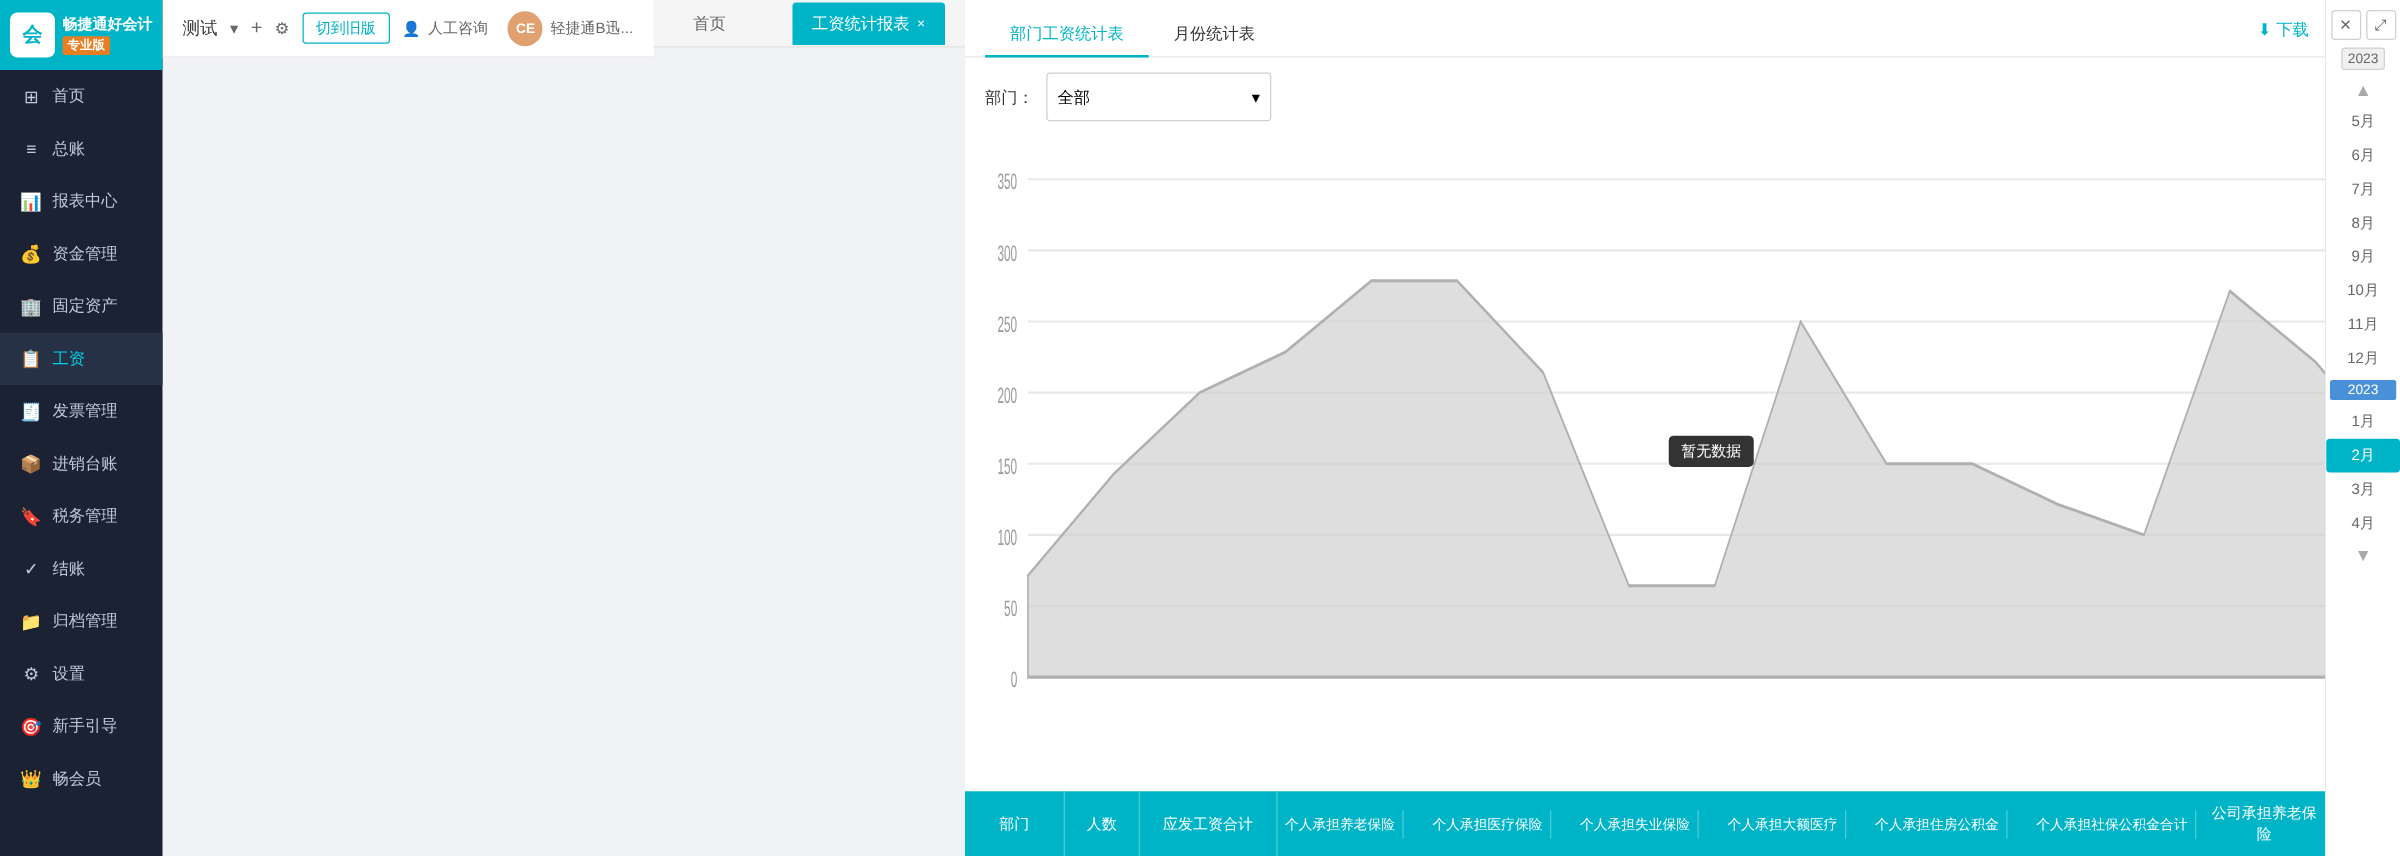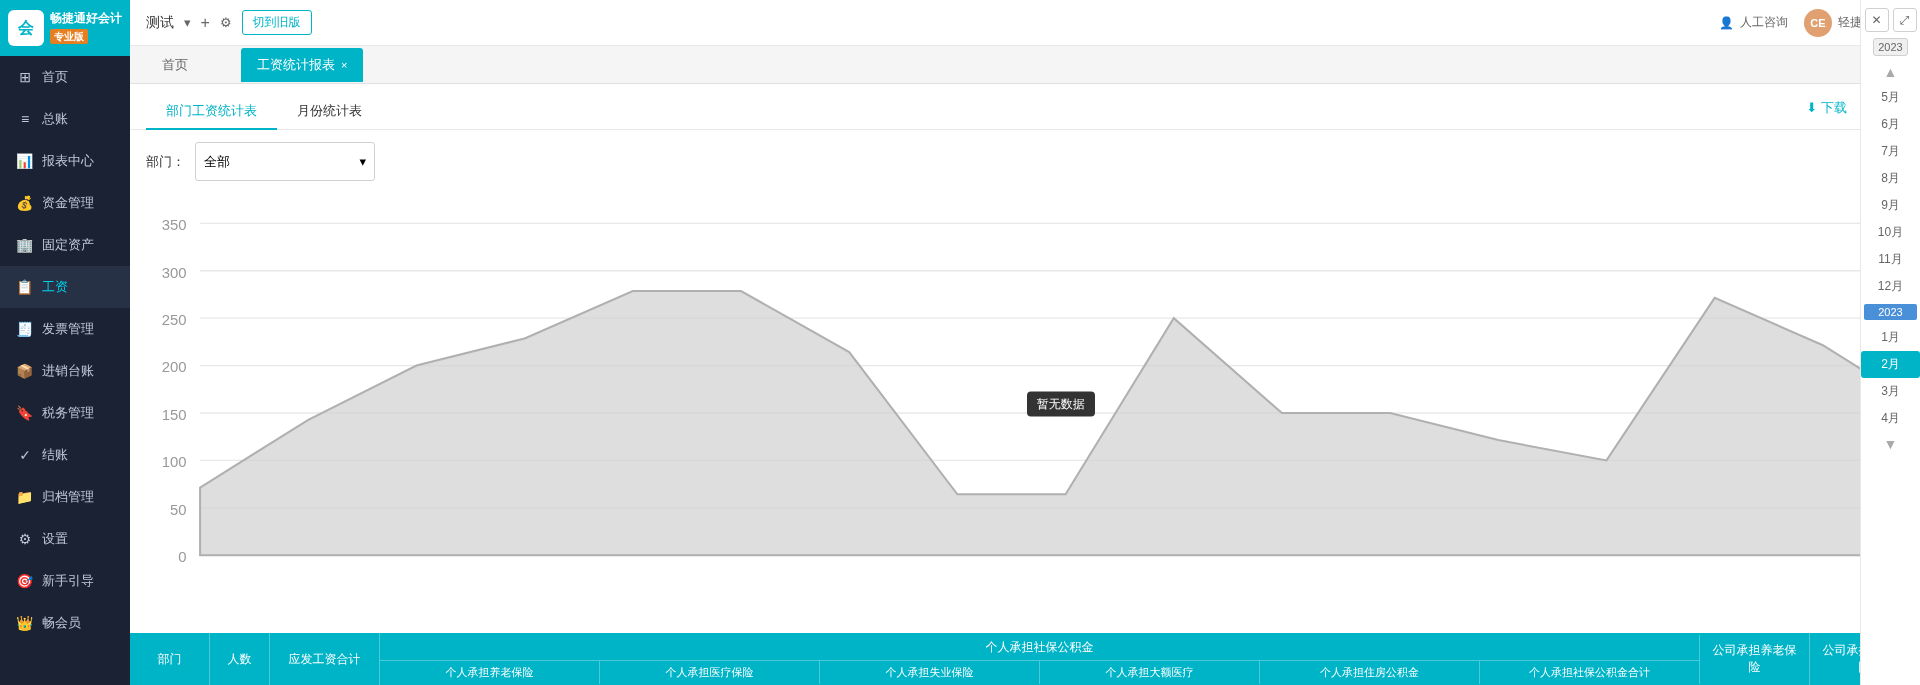--- a/index.html
+++ b/index.html
@@ -48,21 +48,21 @@
       font-size: 13px;
       transition: background 0.2s;
     }
     .sidebar-item.active { background: #263145; color: #00d0e8; }
     .sidebar-item-icon { font-size: 14px; width: 18px; text-align: center; }
 
     
     .main {
       flex: 1;
       display: flex;
-      flex-direction: column;
+      flex-direction: row;
       overflow: hidden;
     }
 
     
     .topbar {
       background: white;
       height: 46px;
       display: flex;
       align-items: center;
       padding: 0 16px;
@@ -451,24 +451,21 @@
       <div class="th-cell" style="width:80px; min-width:80px;">
         <span>部门</span>
       </div>
       <div class="th-cell" style="width:60px; min-width:60px;">
         <span>人数</span>
       </div>
       <div class="th-cell" style="width:110px; min-width:110px;">
         <span>应发工资合计</span>
       </div>
       <div style="display:flex; flex-direction:column; border-right:1px solid rgba(255,255,255,0.3); flex:1;">
-        <div class="th-group-title">
-          <span>个人承担社保公积金</span>
-        </div>
-        <div style="display:flex; flex:1;">
+        <div style="display:flex; flex:1;gap:17px;">
           <div class="th-group-cell" style="flex:1;">个人承担养老保险</div>
           <div class="th-group-cell" style="flex:1;">个人承担医疗保险</div>
           <div class="th-group-cell" style="flex:1;">个人承担失业保险</div>
           <div class="th-group-cell" style="flex:1;">个人承担大额医疗</div>
           <div class="th-group-cell" style="flex:1;">个人承担住房公积金</div>
           <div class="th-group-cell" style="flex:1;">个人承担社保公积金合计</div>
         </div>
       </div>
       <div class="th-cell" style="width:110px; min-width:110px;">公司承担养老保险</div>
       <div class="th-cell" style="width:110px; min-width:110px;">公司承担失业保险</div>

